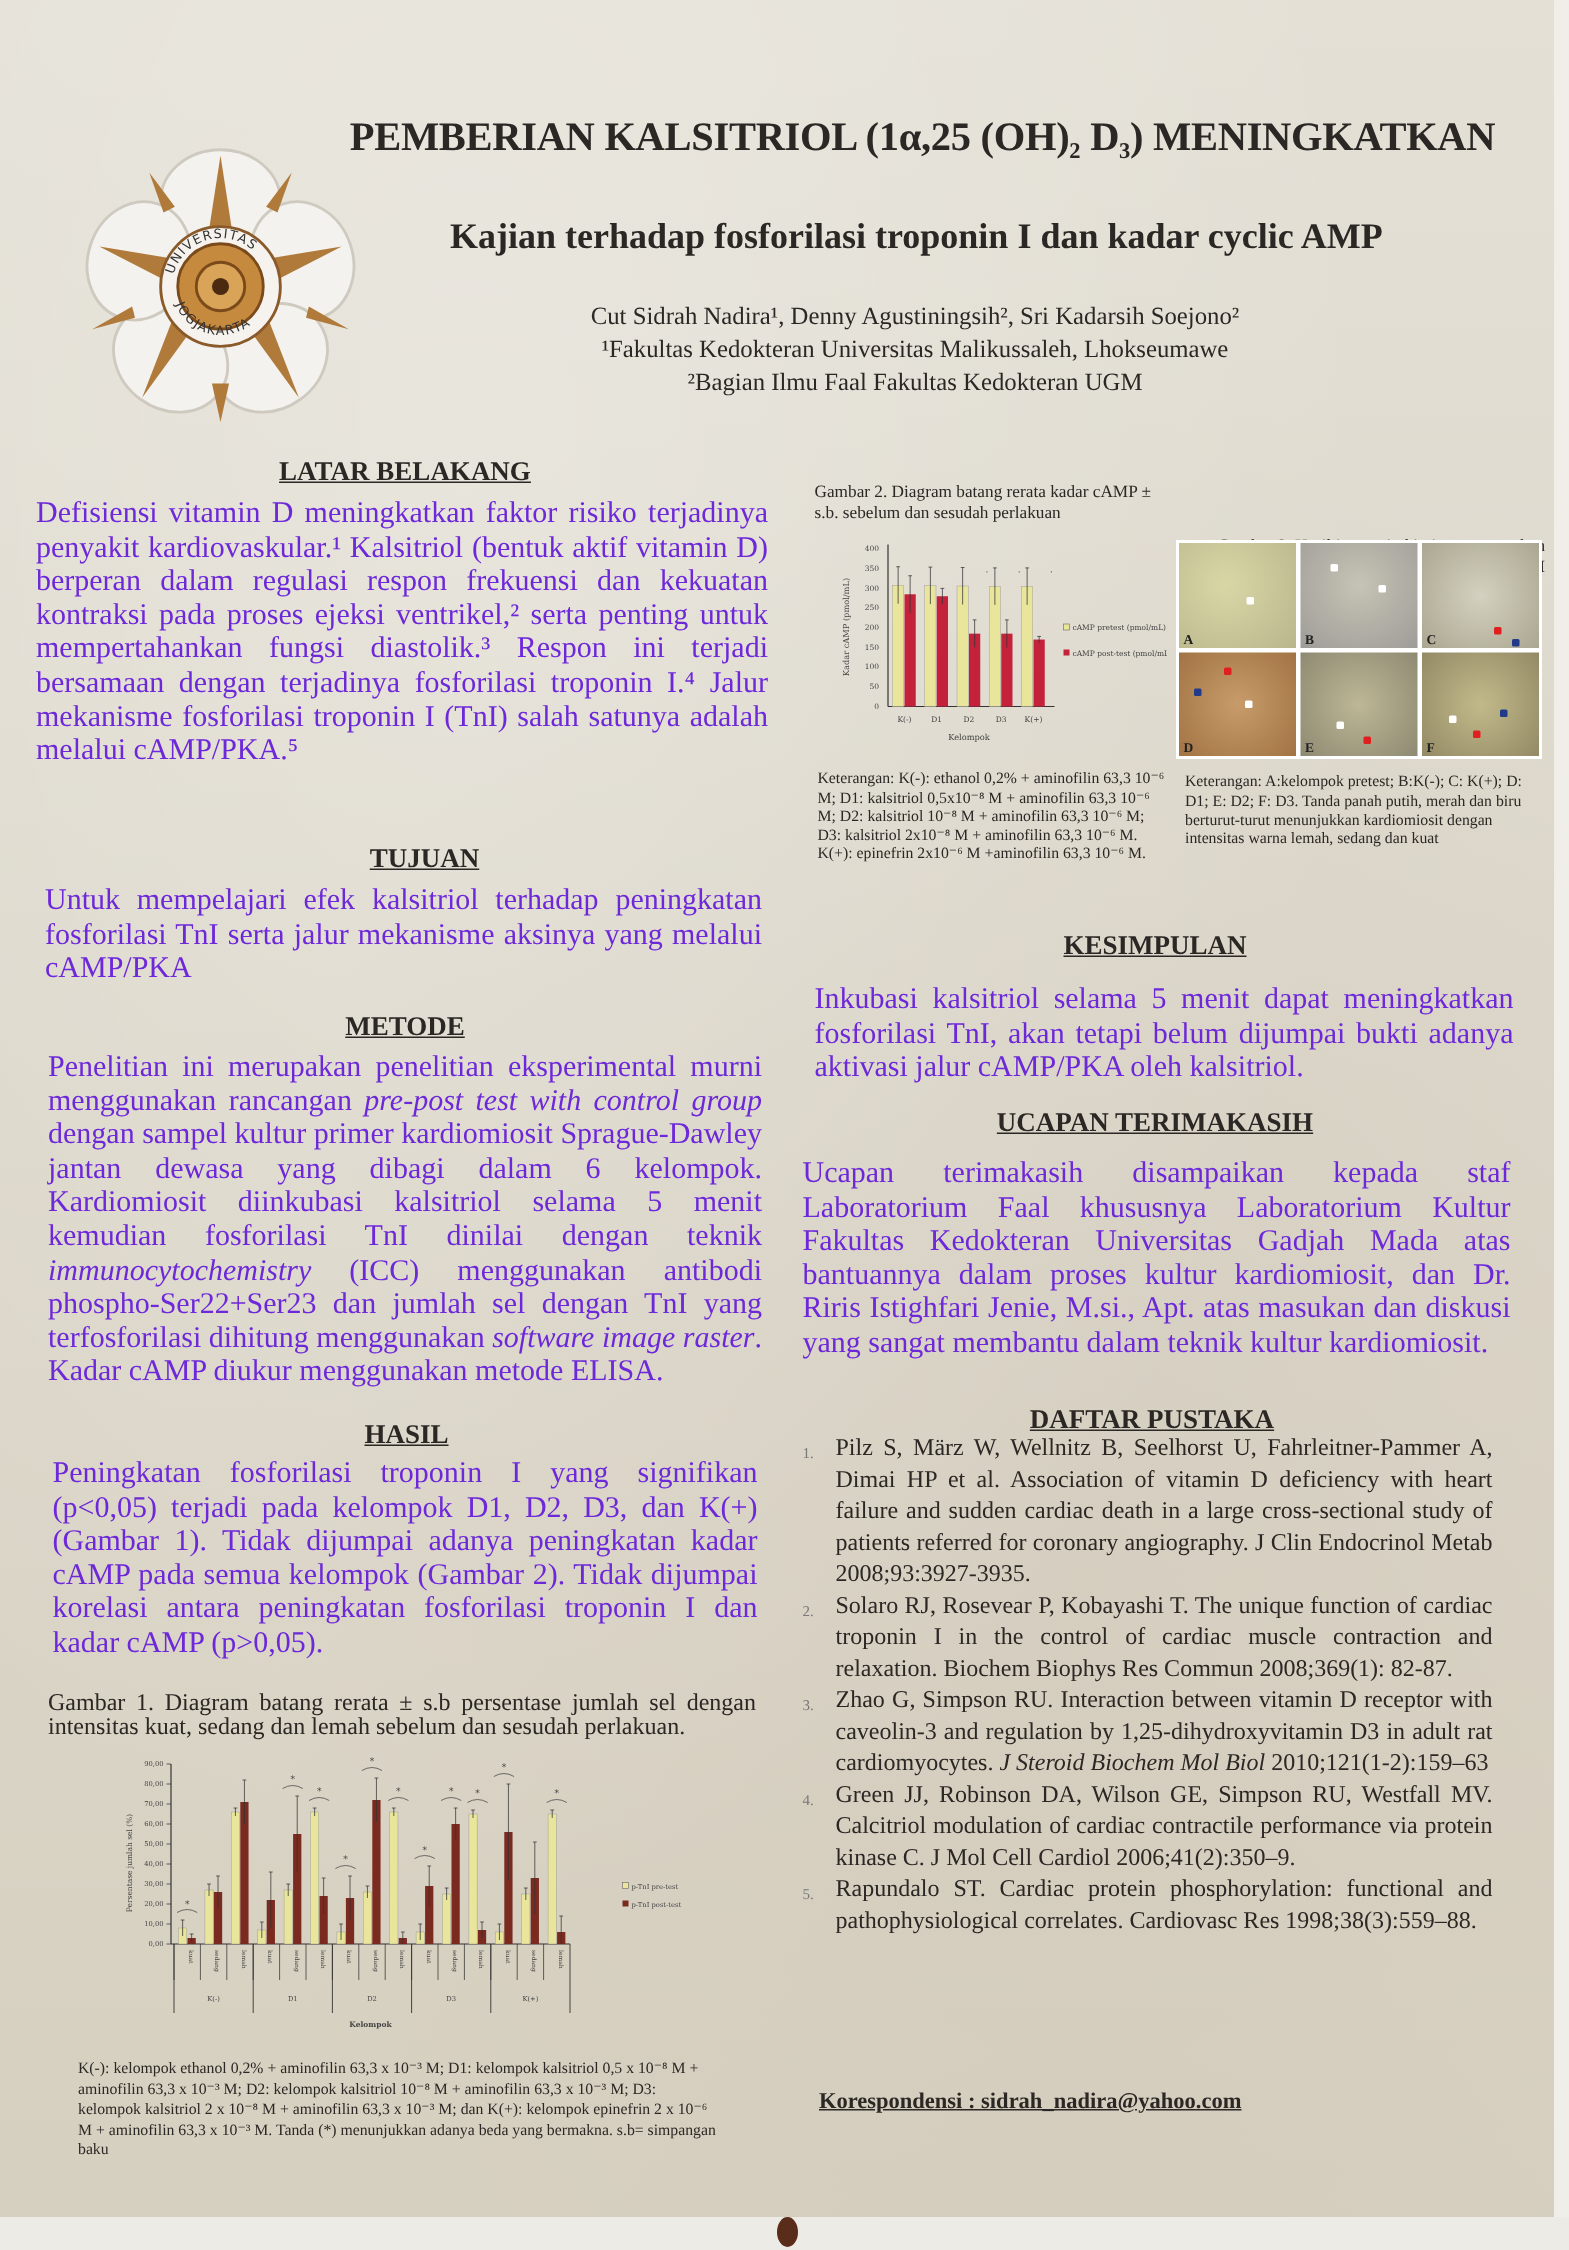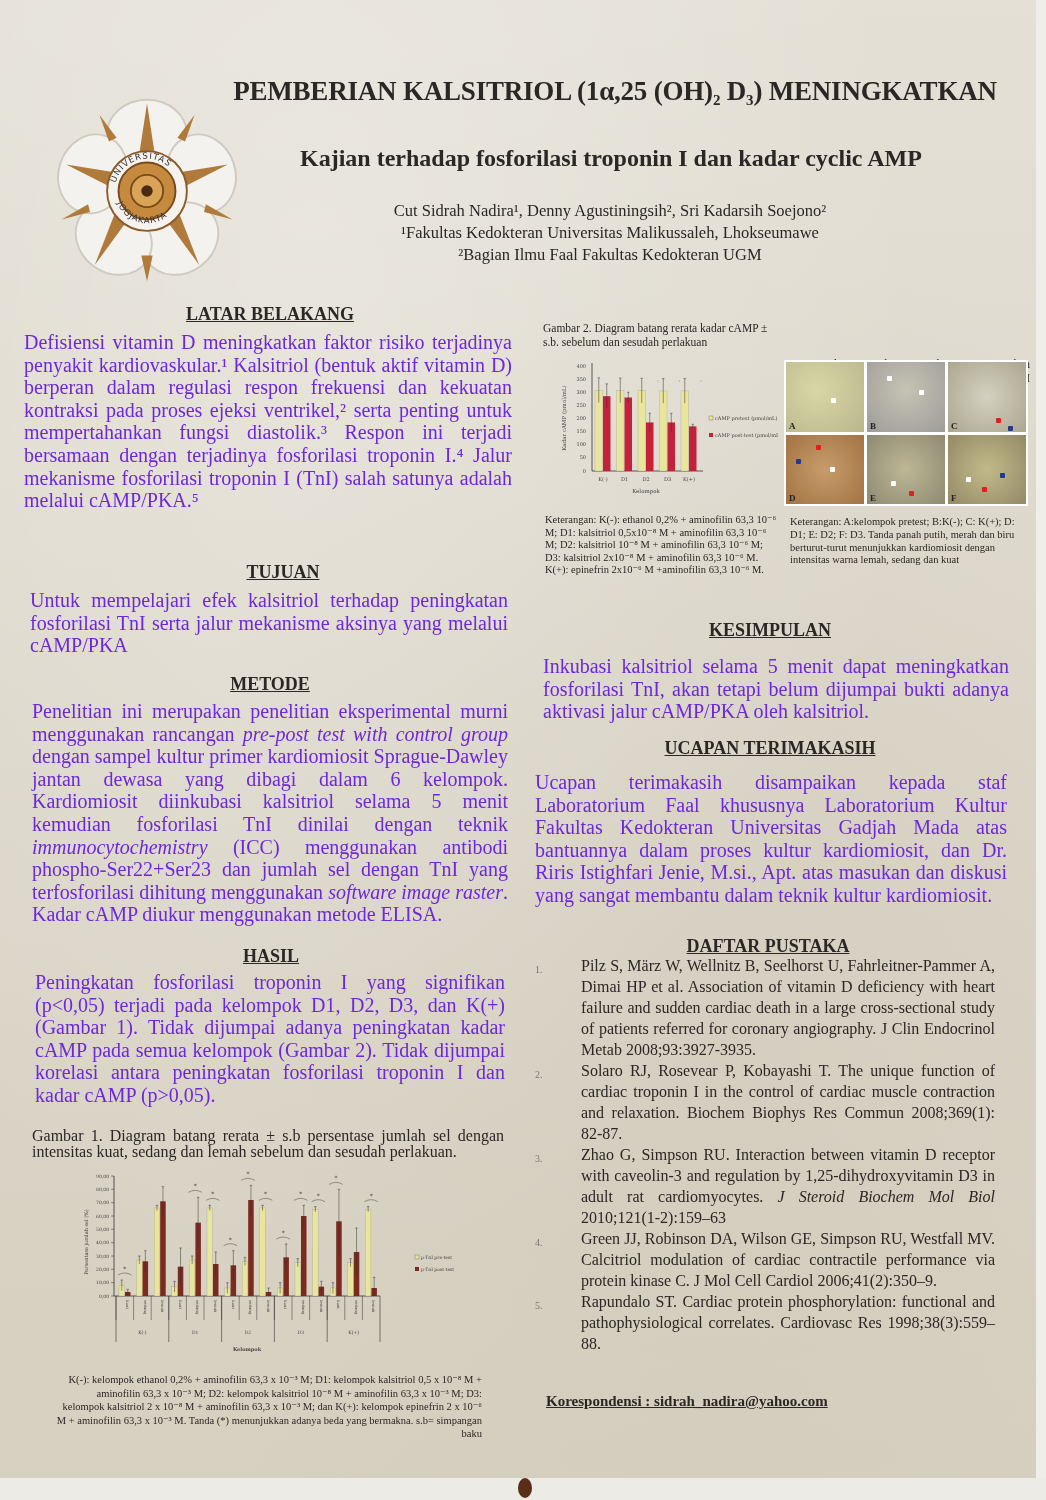--- a/index.html
+++ b/index.html
@@ -27,26 +27,26 @@
     font-weight:bold; font-size:27px; line-height:31px; letter-spacing:-0.2px; color:#2b2724; }
   .title sub { font-size:15px; vertical-align:-5px; }
   .subtitle { position:absolute; left:300px; top:145px; width:630px; text-align:left; font-weight:bold; font-size:24px; color:#2b2724; }
   .authors { position:absolute; left:330px; top:200px; width:560px; text-align:center; font-size:16.5px; line-height:22px; color:#2b2724; }
 
   .sec-h { position:absolute; font-weight:bold; font-size:18px; text-decoration:underline; text-align:center; color:#2b2724; }
   .para { position:absolute; font-size:20px; line-height:22.6px; text-align:justify; color:#6d28d9; }
   .para i { font-style: italic; }
 
   .cap { position:absolute; font-size:11.5px; line-height:14px; color:#2b2724; }
-  .small { position:absolute; font-size:10.5px; line-height:13.5px; color:#2b2724;text-align:right; }
+  .small { position:absolute; font-size:10.5px; line-height:13.5px; color:#2b2724; }
 
   .refs { position:absolute; left:535px; top:955px; width:460px; font-size:16px; line-height:21px; color:#2b2724; }
   .ref { display:flex; text-align:justify; }
   .ref .num { width:22px; flex:none; font-size:10px; color:#777; padding-top:4px; }
-  .ref .txt { flex:1;margin-left:24px; }
+  .ref .txt { flex:1; }
   .corr { position:absolute; left:546px; top:1393px; font-weight:bold; font-size:15px; text-decoration:underline; color:#2b2724; }
 
   .micro { position:absolute; left:784px; top:360px; width:244px; height:146px; display:grid; grid-template-columns:1fr 1fr 1fr; grid-template-rows:1fr 1fr; gap:3px; background:#fff; padding:2px; }
   .micro .cell { position:relative; overflow:hidden; }
   .micro .cell span { position:absolute; left:3px; bottom:1px; font-size:9px; font-weight:bold; color:#222; }
   .cA { background: radial-gradient(circle at 40% 40%, #d9d6a6, #b9b68c); }
   .cB { background: radial-gradient(circle at 50% 40%, #c6c4b4, #9e9c98); }
   .cC { background: radial-gradient(circle at 50% 50%, #d4d1c0, #aaa690); }
   .cD { background: radial-gradient(circle at 50% 50%, #c79c6a, #a27344); }
   .cE { background: radial-gradient(circle at 50% 50%, #bdb795, #8e8a72); }

